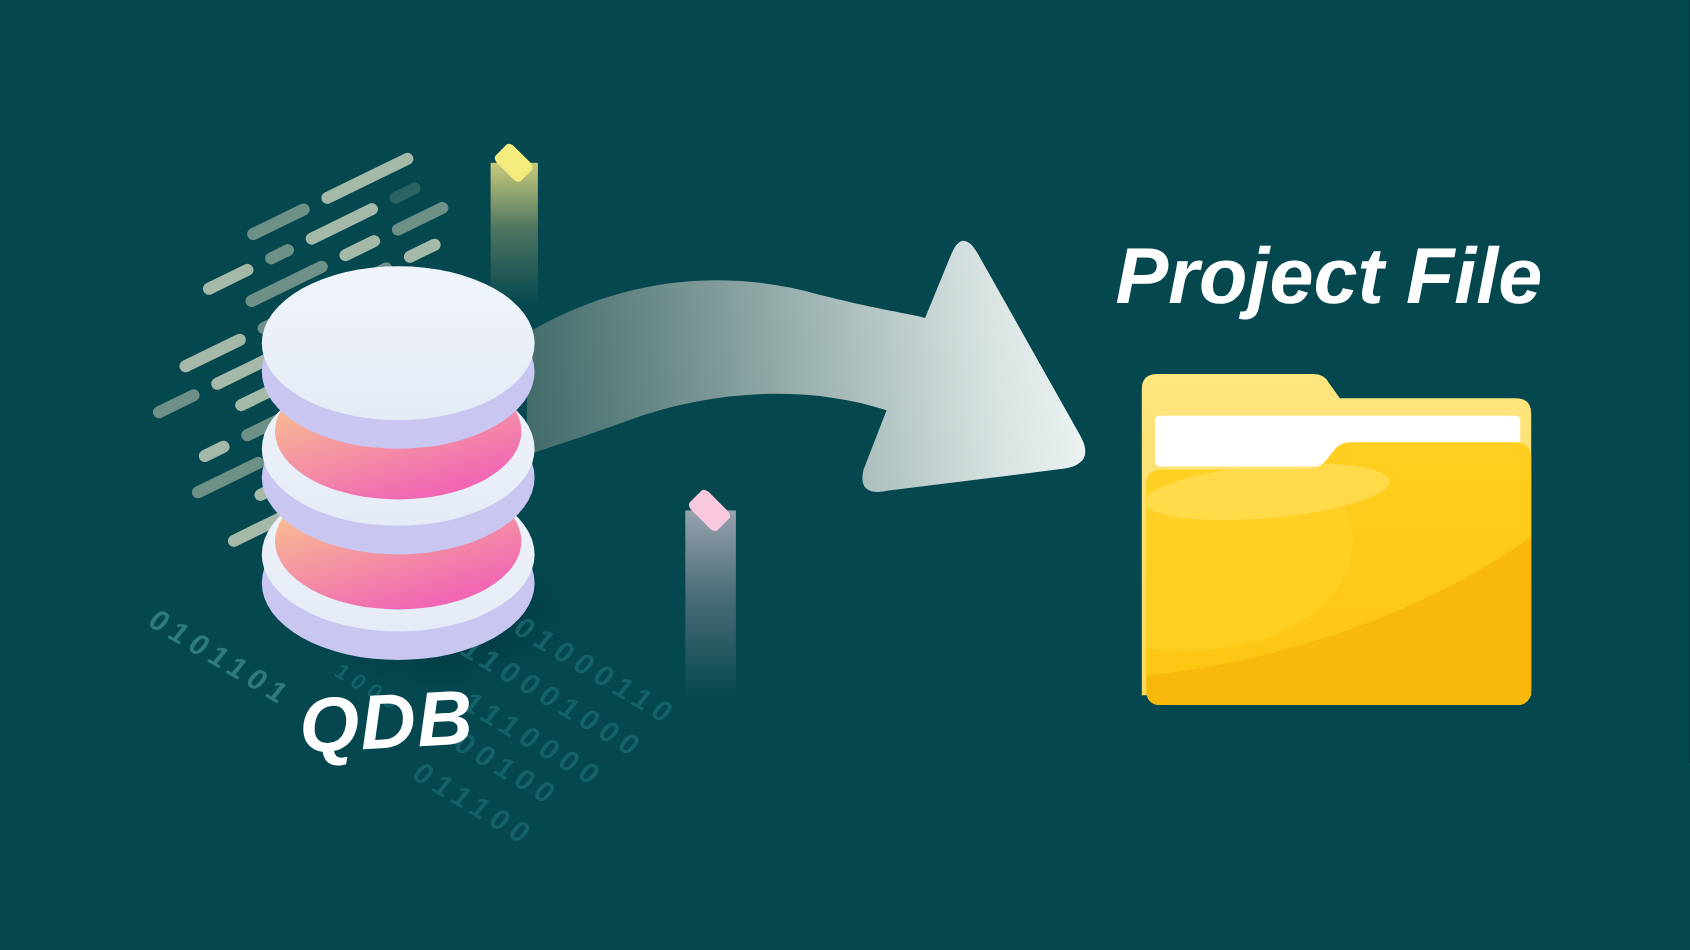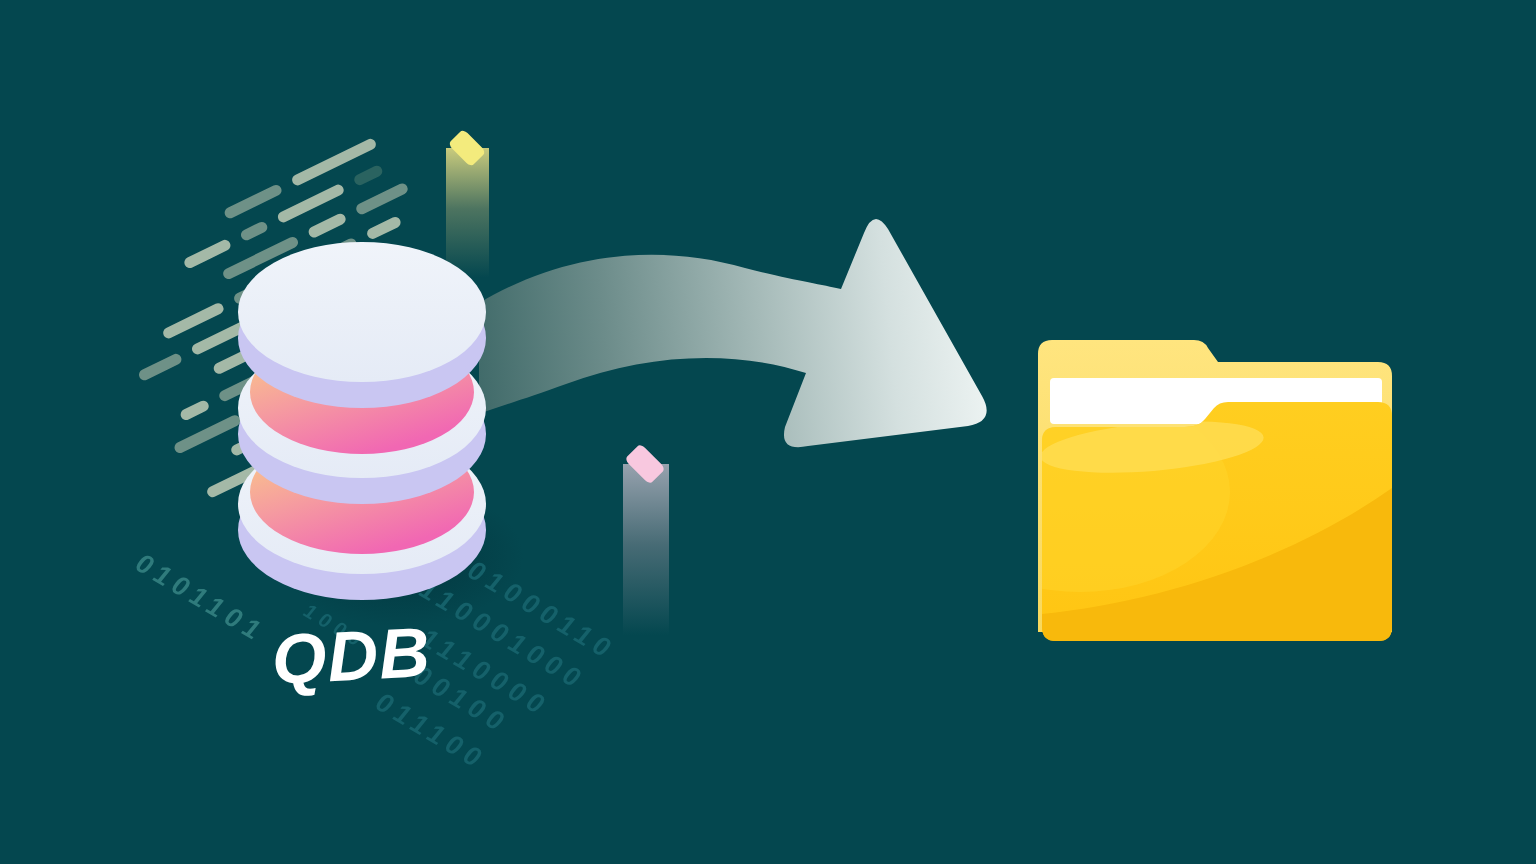--- a/index.html
+++ b/index.html
@@ -197,20 +197,21 @@
     <div class="el rim d3r"></div>
     <div class="el face d3f"></div>
     <div class="el rim d2r"></div>
     <div class="el face d2f"></div>
     <div class="el rim d1r"></div>
     <div class="el face d1f"></div>
   </div>
 
   <div class="qdb-label">QDB</div>
 
+  <div class="project-title">Project File</div>
 
   <svg class="folder-svg" width="1536" height="864" viewBox="0 0 1536 864">
     <defs>
       <linearGradient id="backGrad" gradientUnits="userSpaceOnUse" x1="1215" y1="340" x2="1215" y2="640">
         <stop offset="0" stop-color="#FFE57F"></stop>
         <stop offset="1" stop-color="#F8D85C"></stop>
       </linearGradient>
       <linearGradient id="frontGrad" gradientUnits="userSpaceOnUse" x1="1217" y1="402" x2="1217" y2="641">
         <stop offset="0" stop-color="#FFCE20"></stop>
         <stop offset="1" stop-color="#FFC512"></stop>

